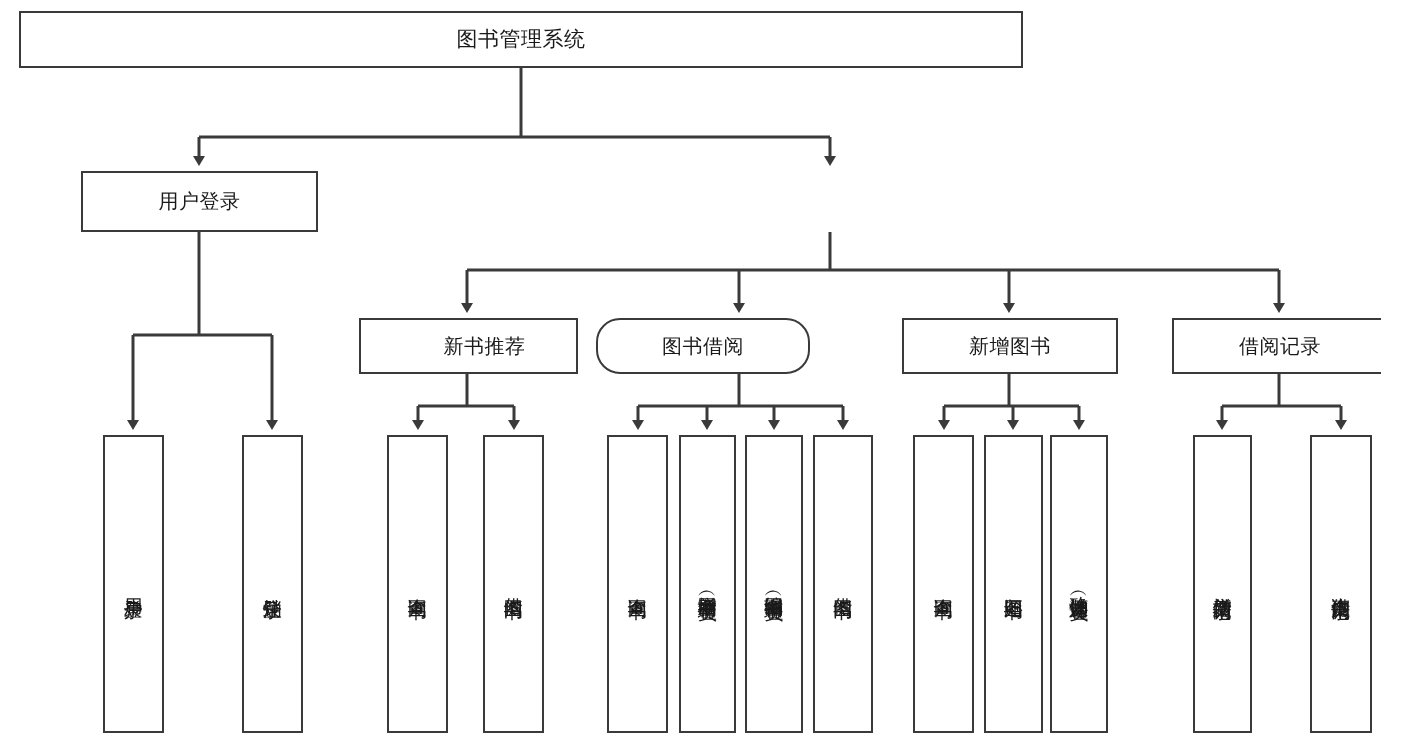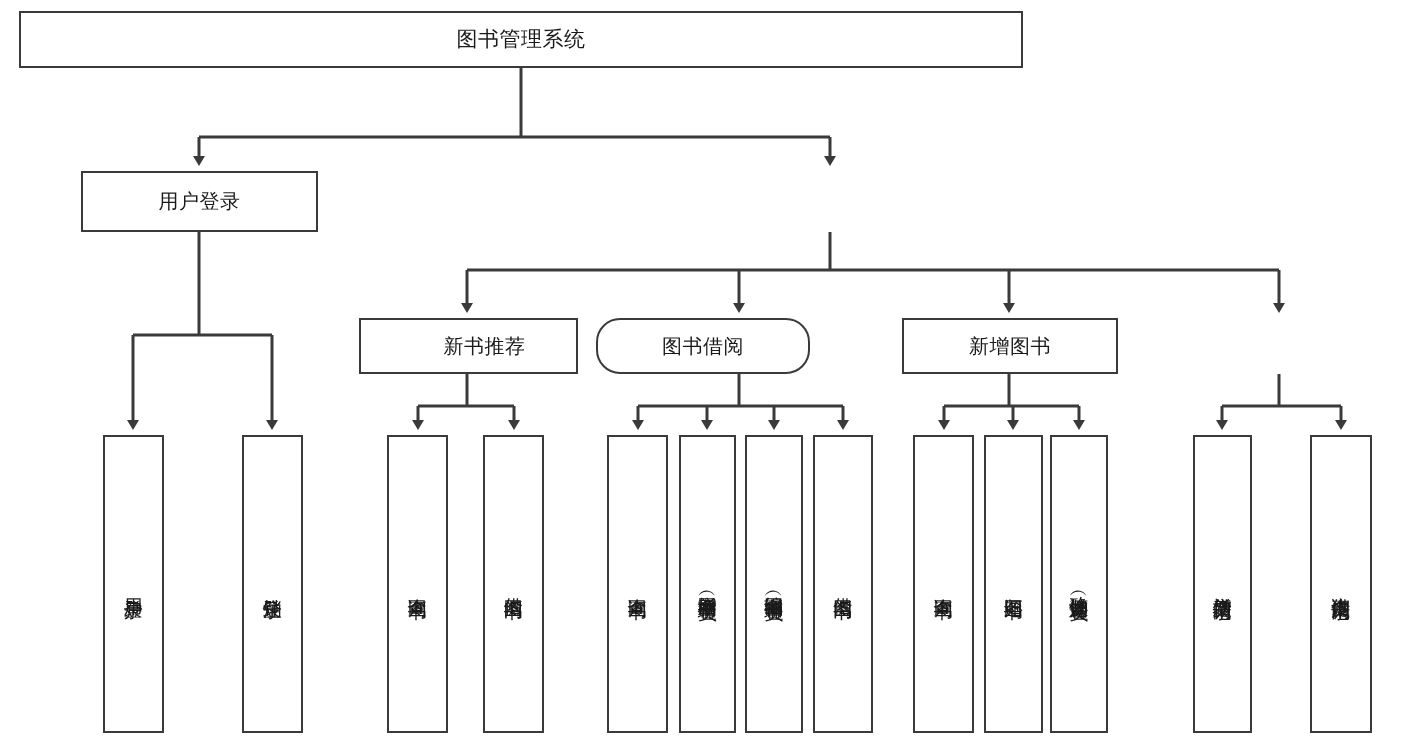--- a/index.html
+++ b/index.html
@@ -132,20 +132,23 @@
 
   <div class="node lvl3" style="left: 359px; top: 318px; width: 219px; height: 56px; padding-left: 32px;">
     <span class="lbl">新书推荐</span>
   </div>
   <div class="node lvl3" style="left: 596px; top: 318px; width: 214px; height: 56px; border-radius: 24px;">
     <span class="lbl">图书借阅</span>
   </div>
   <div class="node lvl3" style="left: 902px; top: 318px; width: 216px; height: 56px;">
     <span class="lbl">新增图书</span>
   </div>
+  <div class="node lvl3" style="left: 1172px; top: 318px; width: 216px; height: 56px;">
+    <span class="lbl">借阅记录</span>
+  </div>
 
   <div class="node leaf" style="left: 103px; top: 435px; width: 61px; height: 298px;">
     <span class="lbl">用户登录</span>
   </div>
   <div class="node leaf" style="left: 242px; top: 435px; width: 61px; height: 298px;">
     <span class="lbl">注销登录</span>
   </div>
   <div class="node leaf" style="left: 387px; top: 435px; width: 61px; height: 298px;">
     <span class="lbl">查询图书</span>
   </div>

